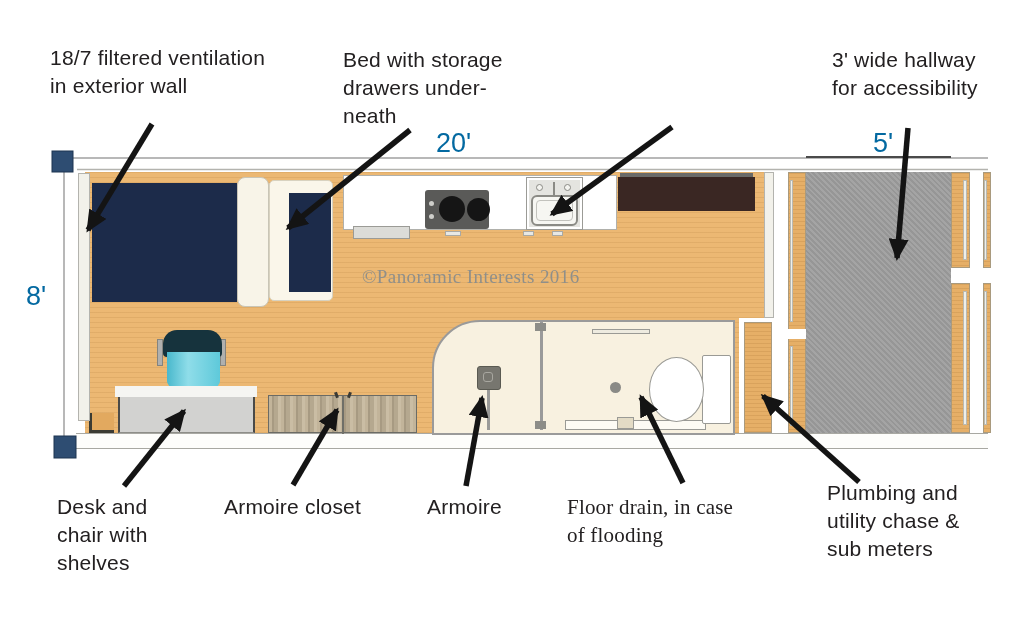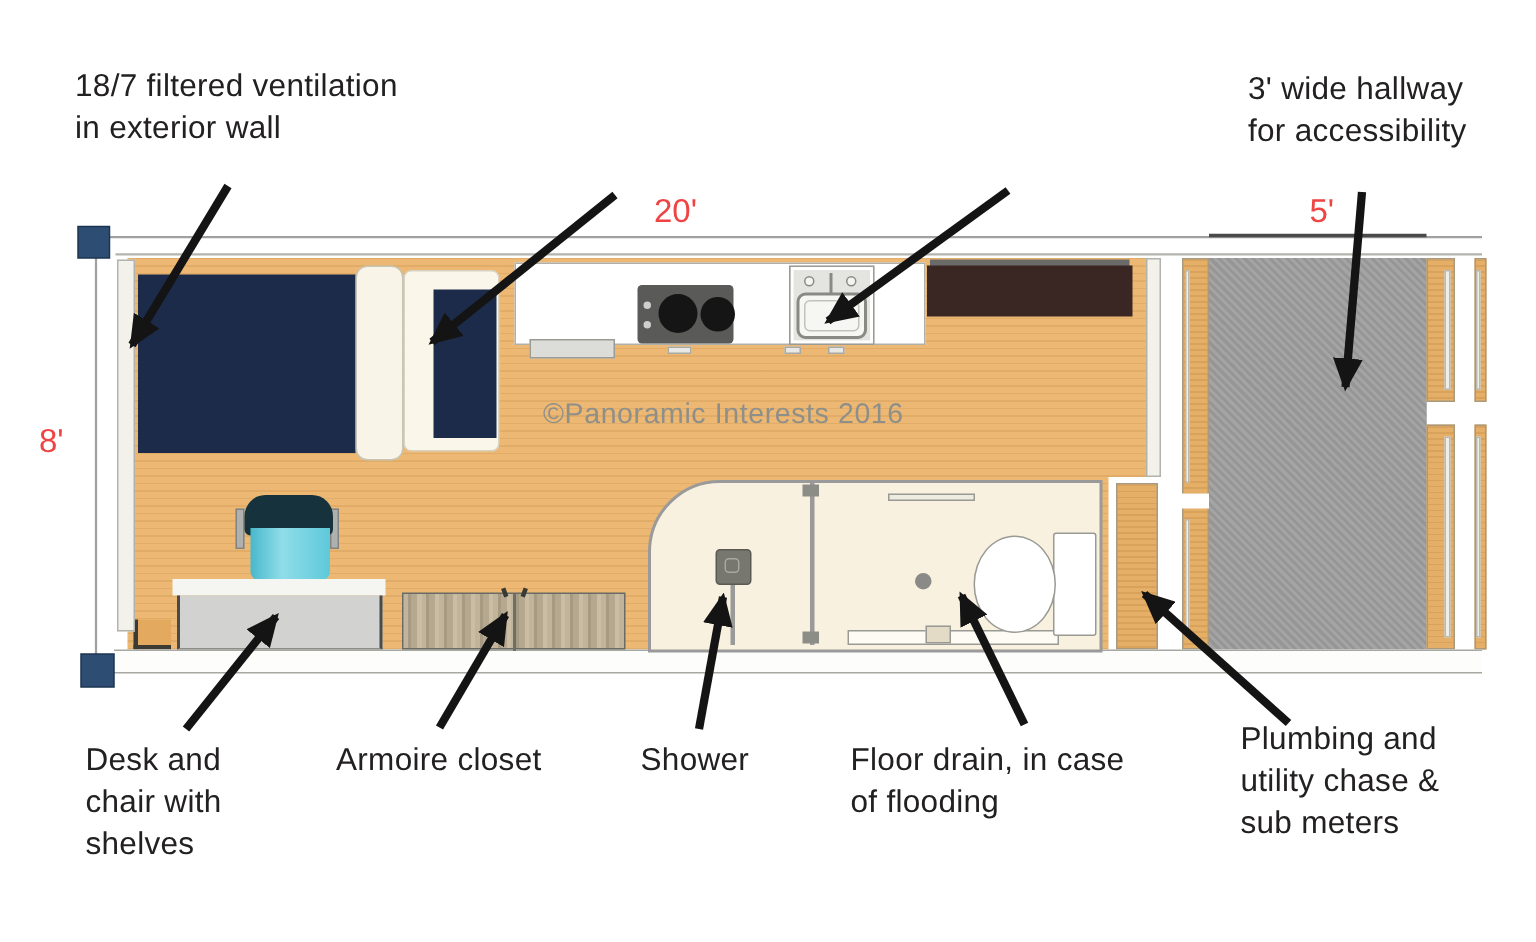--- a/index.html
+++ b/index.html
@@ -2,21 +2,21 @@
 <html><head>
 <meta charset="utf-8">
 <style>
   html,body{margin:0;padding:0;background:#ffffff;}
   .canvas{position:relative;width:1024px;height:628px;background:#fff;overflow:hidden;
           font-family:"Liberation Sans",sans-serif;}
   .abs{position:absolute;box-sizing:border-box;}
   
   .callout{position:absolute;font-size:21px;line-height:28px;color:#232021;
            white-space:pre-line;letter-spacing:.2px;}
-  .dim{position:absolute;font-size:22px;color:#ef4444;}
+  .dim{position:absolute;font-size:27px;color:#0369a1;}
   .watermark{position:absolute;font-size:19px;color:#8f8f8a;letter-spacing:.4px;}
   
   .wood{background:#ecb873 repeating-linear-gradient(180deg,rgba(120,70,10,.10) 0 1px,rgba(0,0,0,0) 1px 5px);}
   .woodwall{background:#e6af67 repeating-linear-gradient(180deg,rgba(120,70,10,.12) 0 1px,rgba(0,0,0,0) 1px 4px);border:1px solid #a99a7e;}
   .gray-noise{background:#9d9d9d;
     background-image:repeating-linear-gradient(45deg,#969696 0 2px,#a4a4a4 2px 4px),
                      repeating-linear-gradient(-45deg,rgba(255,255,255,.06) 0 1px,rgba(0,0,0,.06) 1px 3px);}
   .navy{background:#1c2b4a;}
   .cream-pad{background:#faf6ea;border:1px solid #d8d2c0;border-radius:5px;}
   .wall-white{background:#f2f1ea;border:1px solid #b3b3ae;}
@@ -110,21 +110,21 @@
 9994;"></div>
   <div class="abs" style="left:118px;top:397px;width:137px;height:36px;background:#d2d2d0;border-left:2px solid #4a4a48;border-right:2px solid #4a4a48;border-bottom:1px solid #8d8d88;"></div>
 
   <div class="abs" style="left:268px;top:395px;width:149px;height:38px;border:1px solid #6b6b65;
               background:repeating-linear-gradient(90deg,#c2b49a 0 3px,#a79a82 3px 5px,#b5a88f 5px 9px,#cabda4 9px 12px);">
     <div class="abs" style="left:73px;top:0;width:2px;height:38px;background:#6f6f68;"></div>
     <div class="abs" style="left:66px;top:-4px;width:3px;height:6px;background:#3a3a35;transform:rotate(-20deg);"></div>
     <div class="abs" style="left:79px;top:-4px;width:3px;height:6px;background:#3a3a35;transform:rotate(20deg);"></div>
   </div>
 
-  <div class="watermark" style="left:362px;top:266px;">©Panoramic Interests 2016</div>
+  <div class="watermark" style="left:362px;top:266px;font-family:Liberation Serif, serif;">©Panoramic Interests 2016</div>
 
   <svg class="overlay" viewBox="0 0 1024 628">
     <defs>
       <marker id="ah" markerUnits="userSpaceOnUse" markerWidth="22" markerHeight="20" refX="19" refY="10" orient="auto">
         <path d="M0,0 L22,10 L0,20 z" fill="#141414"></path>
       </marker>
     </defs>
 
     <line x1="77" y1="169.5" x2="988" y2="169.5" stroke="#b3b3ae" stroke-width="1.5"></line>
 
@@ -140,28 +140,31 @@
     <line x1="908" y1="128" x2="897" y2="258" stroke="#141414" stroke-width="5.5" marker-end="url(#ah)"></line>
     <line x1="124" y1="486" x2="184" y2="411" stroke="#141414" stroke-width="5.5" marker-end="url(#ah)"></line>
     <line x1="293" y1="485" x2="337" y2="410" stroke="#141414" stroke-width="5.5" marker-end="url(#ah)"></line>
     <line x1="466" y1="486" x2="482" y2="398" stroke="#141414" stroke-width="5.5" marker-end="url(#ah)"></line>
     <line x1="683" y1="483" x2="641" y2="397" stroke="#141414" stroke-width="5.5" marker-end="url(#ah)"></line>
     <line x1="859" y1="482" x2="763" y2="396" stroke="#141414" stroke-width="5.5" marker-end="url(#ah)"></line>
   </svg>
 
   <div class="callout" style="left:50px;top:44px;">18/7 filtered ventilation
 in exterior wall</div>
+  <div class="callout" style="left:343px;top:46px;">Bed with storage
+drawers under-
+neath</div>
   <div class="callout" style="left:832px;top:46px;">3' wide hallway
 for accessibility</div>
   <div class="callout" style="left:57px;top:493px;">Desk and
 chair with
 shelves</div>
   <div class="callout" style="left:224px;top:493px;">Armoire closet</div>
-  <div class="callout" style="left:427px;top:493px;">Shower</div>
-  <div class="callout" style="left:567px;top:493px;">Floor drain, in case
+  <div class="callout" style="left:427px;top:493px;">Armoire</div>
+  <div class="callout" style="left:567px;top:493px;font-family:Liberation Serif, serif;">Floor drain, in case
 of flooding</div>
   <div class="callout" style="left:827px;top:479px;">Plumbing and
 utility chase &amp;
 sub meters</div>
 
   <div class="dim" style="left:436px;top:128px;">20'</div>
   <div class="dim" style="left:873px;top:128px;">5'</div>
   <div class="dim" style="left:26px;top:281px;">8'</div>
 
 </div>

